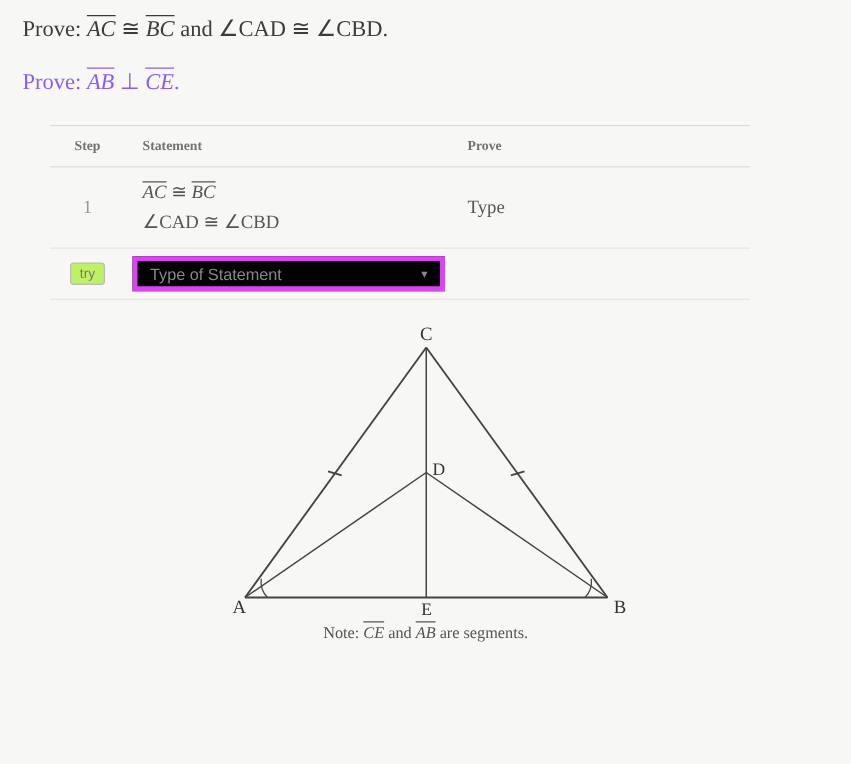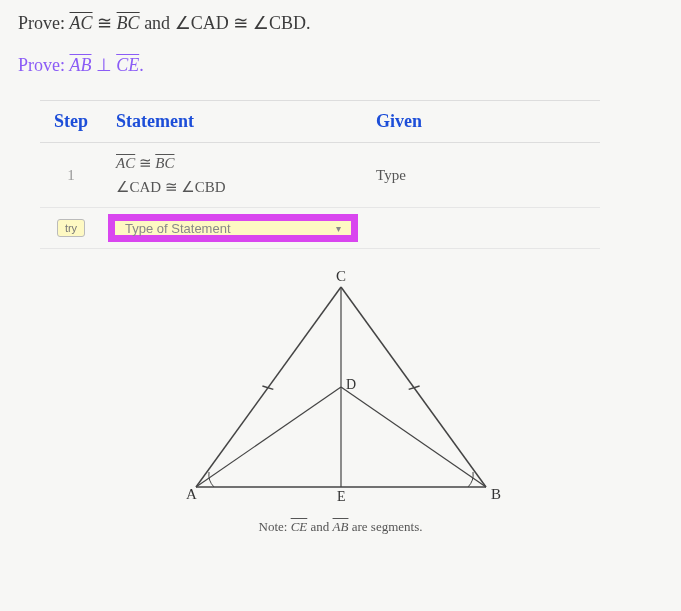--- a/index.html
+++ b/index.html
@@ -32,26 +32,26 @@
     .italic {
     }
     .proof-table {
       border-collapse: collapse;
       width: 560px;
       margin-left: 22px;
       margin-bottom: 18px;
     }
     .proof-table th {
       font-weight: bold;
-      font-size: 18px;
+      font-size: 11px;
       text-align: left;
       padding: 10px 14px;
       border-top: 1px solid #ddd;
       border-bottom: 1px solid #ddd;
-      color: #1d4ed8;
+      color: #737373;
     }
     .proof-table th.step-col {
       width: 60px;
       text-align: center;
     }
     .proof-table th.statement-col {
       width: 260px;
       text-align: left;
     }
     .proof-table th.reason-col {
@@ -72,26 +72,26 @@
       text-align: left;
       line-height: 1.6;
     }
     .try-btn {
       display: inline-block;
       border: 1px solid #bbb;
       border-radius: 3px;
       padding: 2px 7px;
       font-size: 11px;
       color: #777;
-      background: #fef9c3;
+      background: #bef264;
       font-family: Arial, sans-serif;
     }
     .dropdown {
-      border: 7px solid #d946ef;
-      background: #fef9c3;
+      border: 4px solid #d946ef;
+      background: #000000;
       width: 250px;
       height: 28px;
       display: flex;
       align-items: center;
       justify-content: space-between;
       padding: 0 10px;
       font-size: 13px;
       color: #888;
       font-family: Arial, sans-serif;
     }
@@ -101,40 +101,39 @@
     }
     .diagram-wrap {
       display: flex;
       justify-content: center;
       margin-top: 6px;
     }
     .note {
       text-align: center;
       font-size: 13px;
       color: #555;
-      margin-top: 12px;
     }
   </style>
 </head>
 <body>
 
 <div class="given-line">
   <span>Prove: </span><span class="overline">AC</span><span> ≅ </span><span class="overline">BC</span><span> and </span><span class="italic">∠CAD</span><span> ≅ </span><span class="italic">∠CBD</span><span>.</span>
 </div>
 
 <div class="prove-line">
   <span>Prove: </span><span class="overline">AB</span><span> ⊥ </span><span class="overline">CE</span><span>.</span>
 </div>
 
 <table class="proof-table">
   <thead>
     <tr>
       <th class="step-col">Step</th>
       <th class="statement-col">Statement</th>
-      <th class="reason-col">Given</th>
+      <th class="reason-col">Prove</th>
     </tr>
   </thead>
   <tbody>
     <tr>
       <td class="step-cell">1</td>
       <td class="stmt-cell">
         <div>
           <span class="overline">AC</span><span> ≅ </span><span class="overline">BC</span>
         </div>
         <div>

